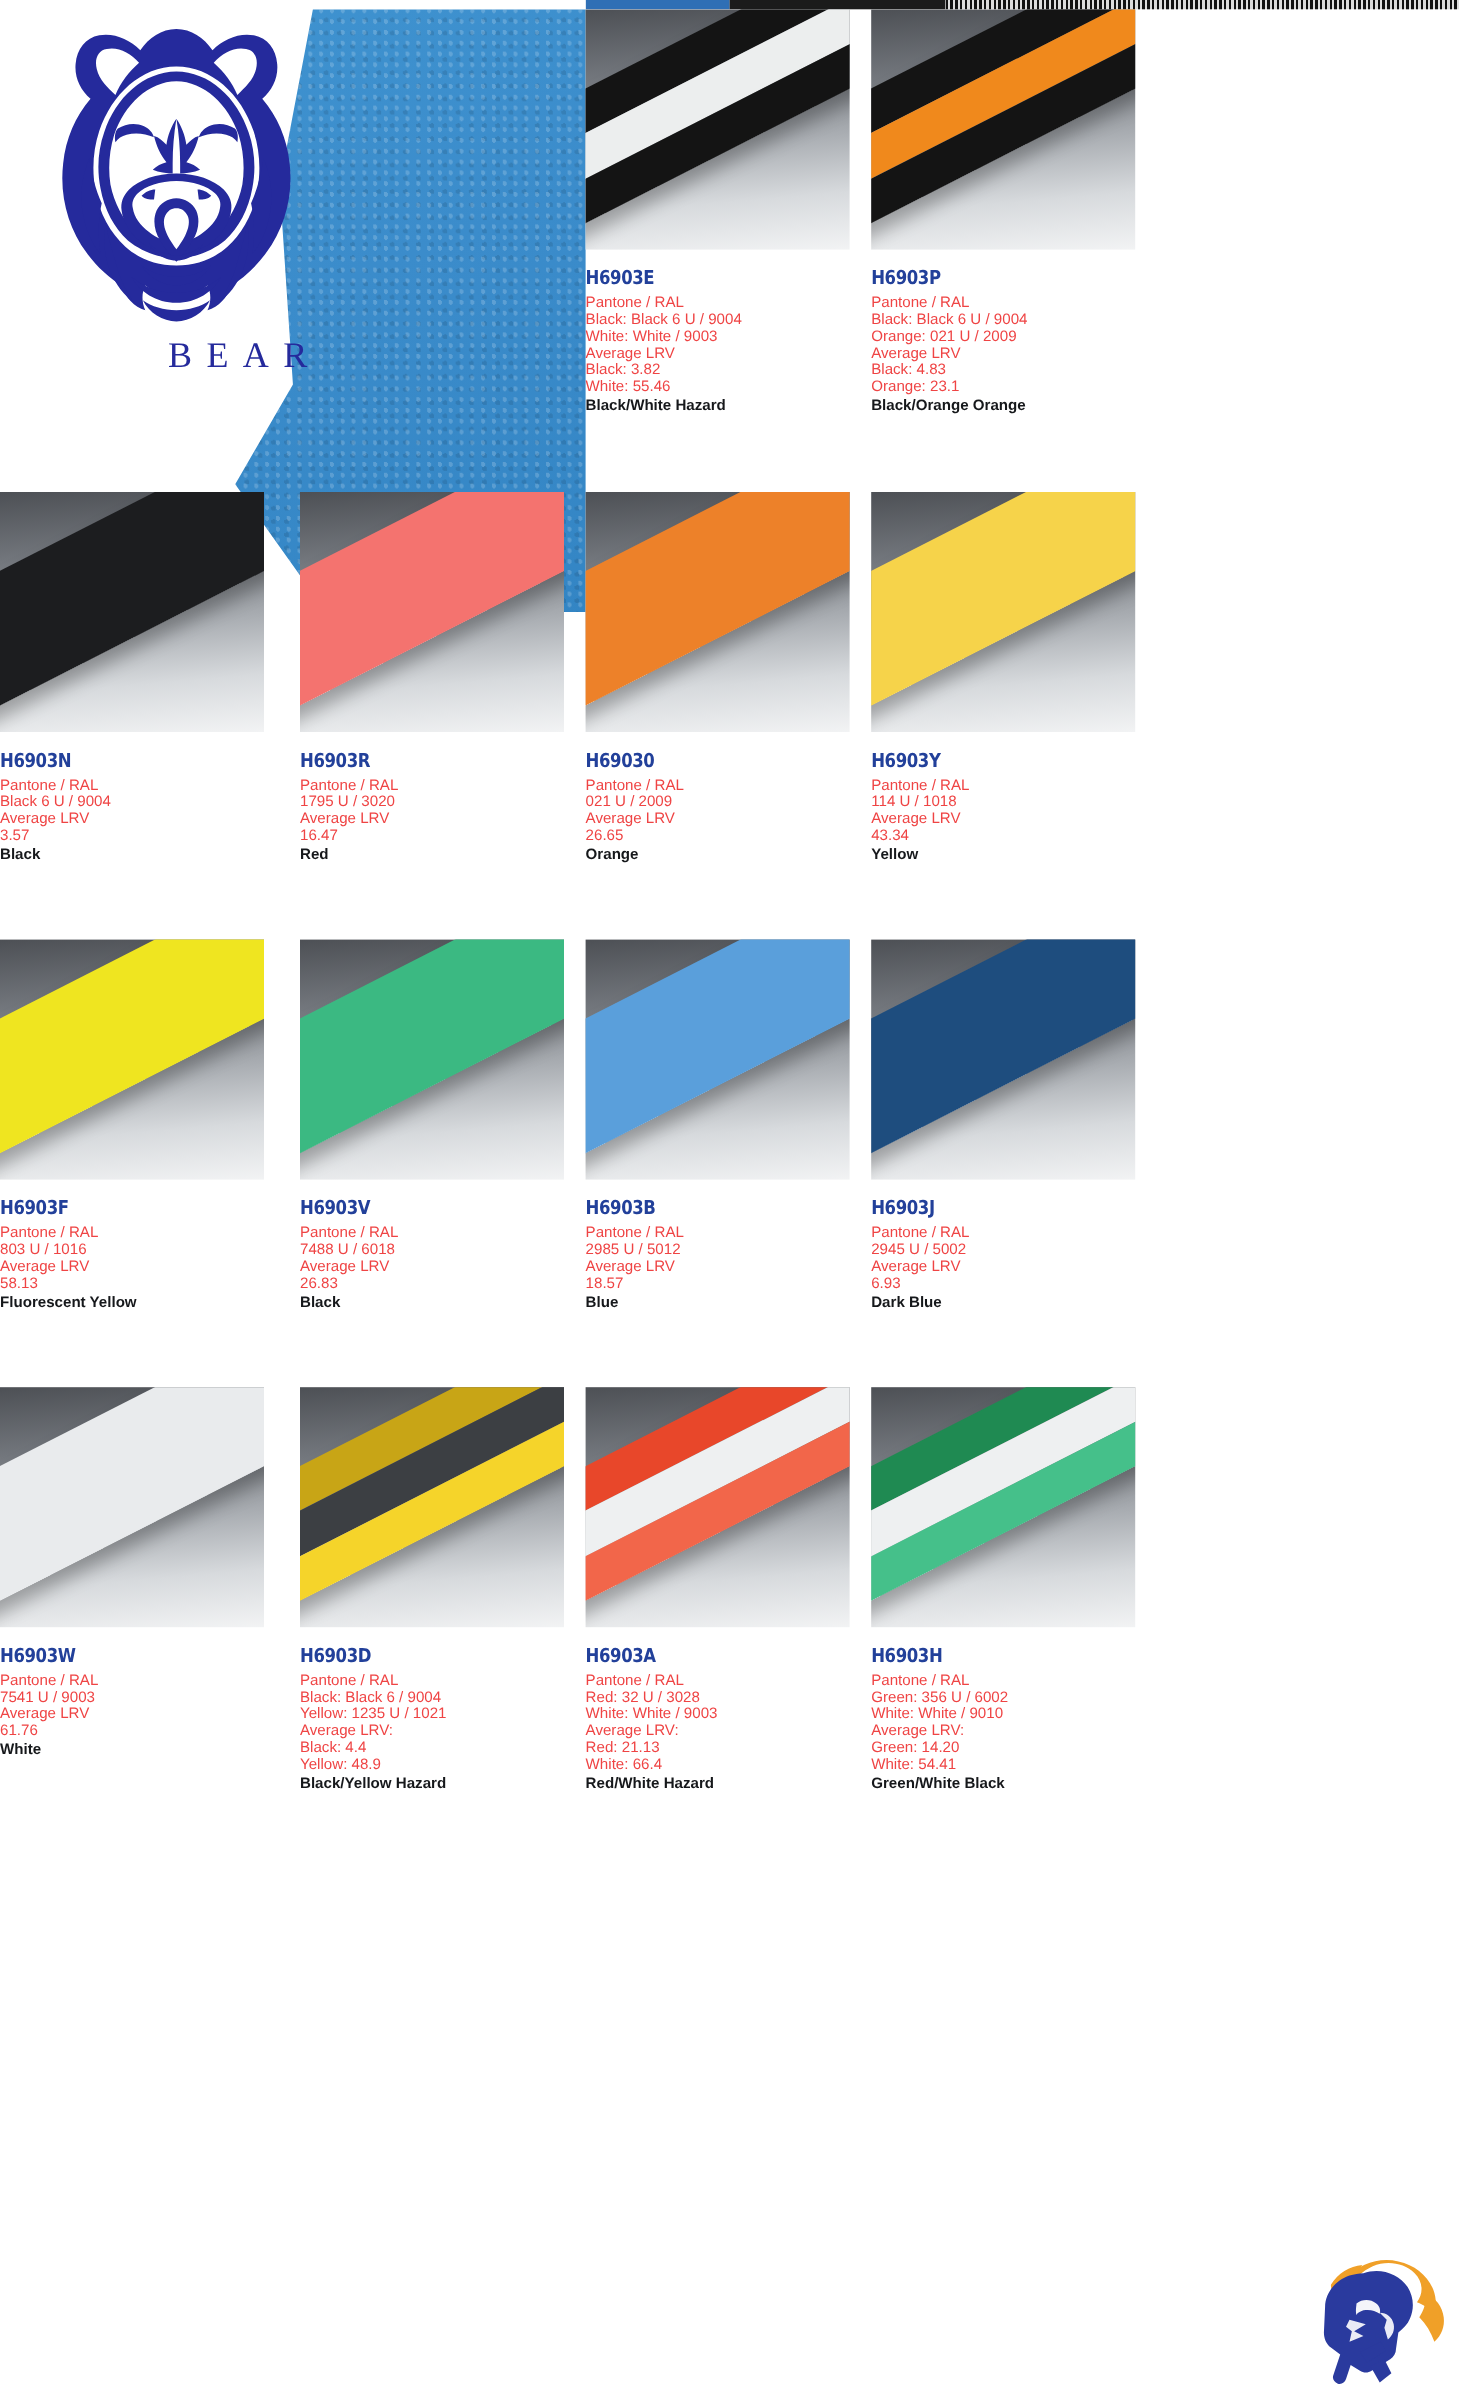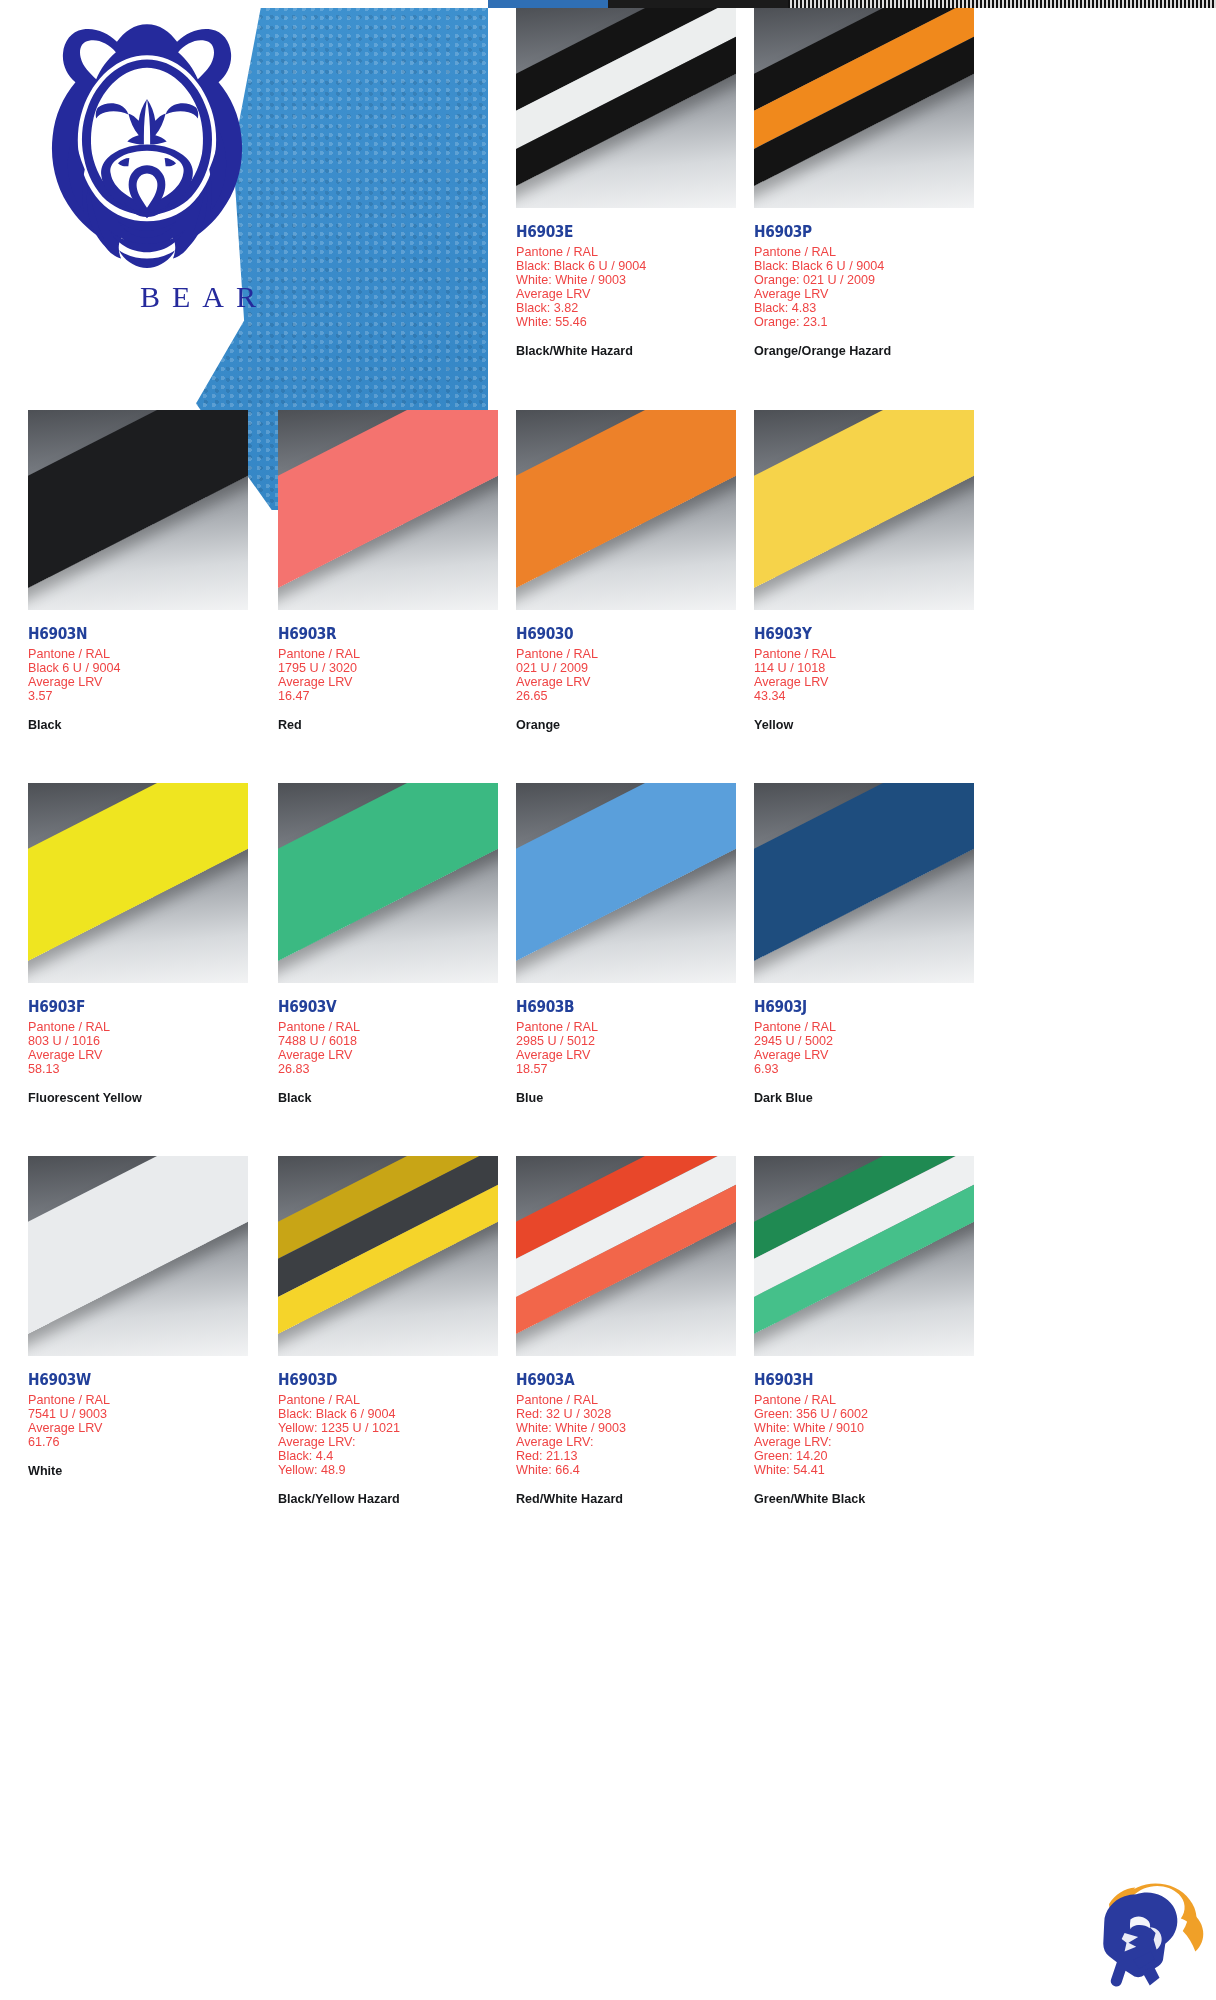--- a/index.html
+++ b/index.html
@@ -72,21 +72,20 @@
   .grid {
     position: absolute;
     top: 8px; left: 0;
     width: 1216px;
   }
   .row { position: absolute; left: 0; width: 1216px; }
   .card {
     position: absolute;
     width: 226px;
     top: 0;
-    padding-left: 28px;
   }
   .card.c0 { left: 0; }
   .card.c1 { left: 250px; }
   .card.c2 { left: 488px; }
   .card.c3 { left: 726px; }
   .card.c3b { left: 726px; }
 
   .swatch {
     width: 220px;
     height: 200px;
@@ -120,21 +119,21 @@
     transform-origin: left center;
   }
   .spec {
     margin-top: 4px;
     font-size: 12.6px;
     line-height: 14px;
     color: #ef4444;
     white-space: pre-line;
   }
   .label {
-    margin-top: 15px;
+    margin-top: 2px;
     font-size: 12.6px;
     font-weight: bold;
     color: #16181b;
   }
 
   
   .spartan {
     position: absolute;
     right: 10px; bottom: 6px;
     width: 126px; height: 118px;
@@ -213,21 +212,21 @@
             <span style="background:#141414"></span>
           </div>
         </div>
         <div class="code">H6903P</div>
         <div class="spec">Pantone / RAL
 Black: Black 6 U / 9004
 Orange: 021 U / 2009
 Average LRV
 Black: 4.83
 Orange: 23.1</div>
-        <div class="label">Orange/Orange Hazard</div>
+        <div class="label">Black/Orange Orange</div>
       </div>
     </div>
 
     <div class="row" style="top:402px;">
 
       <div class="card c0">
         <div class="swatch">
           <div class="bar single">
               <span style="background:#1c1d1f"></span>
             </div>

